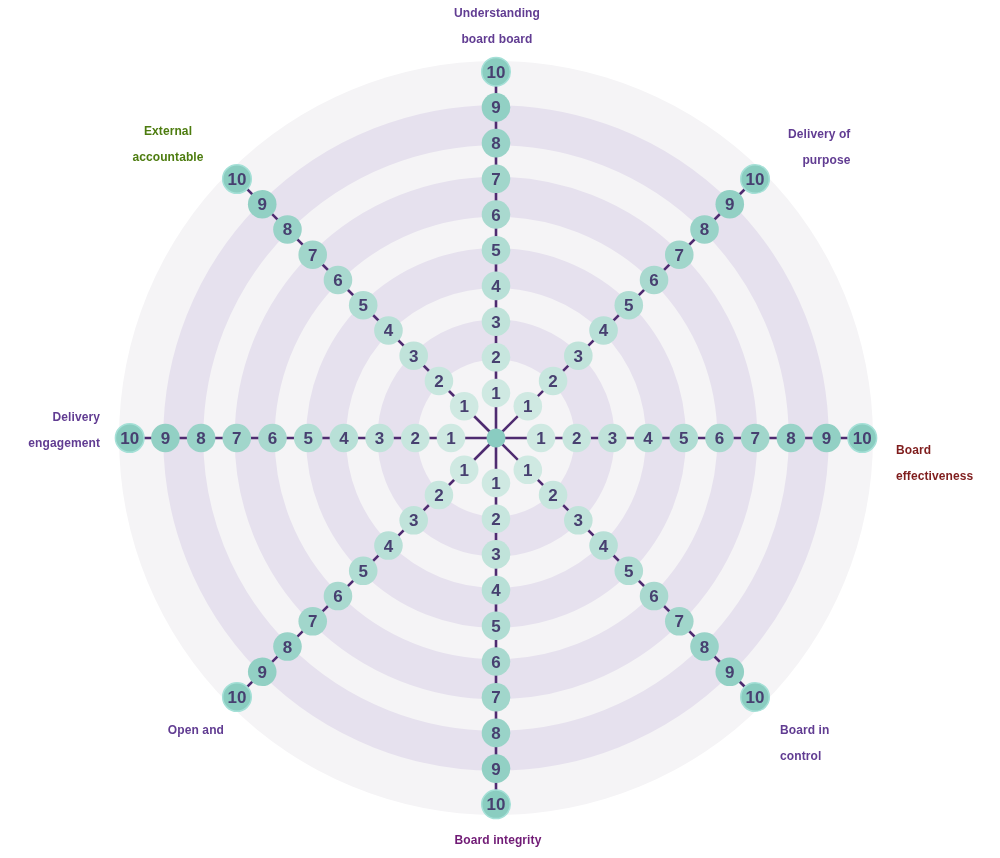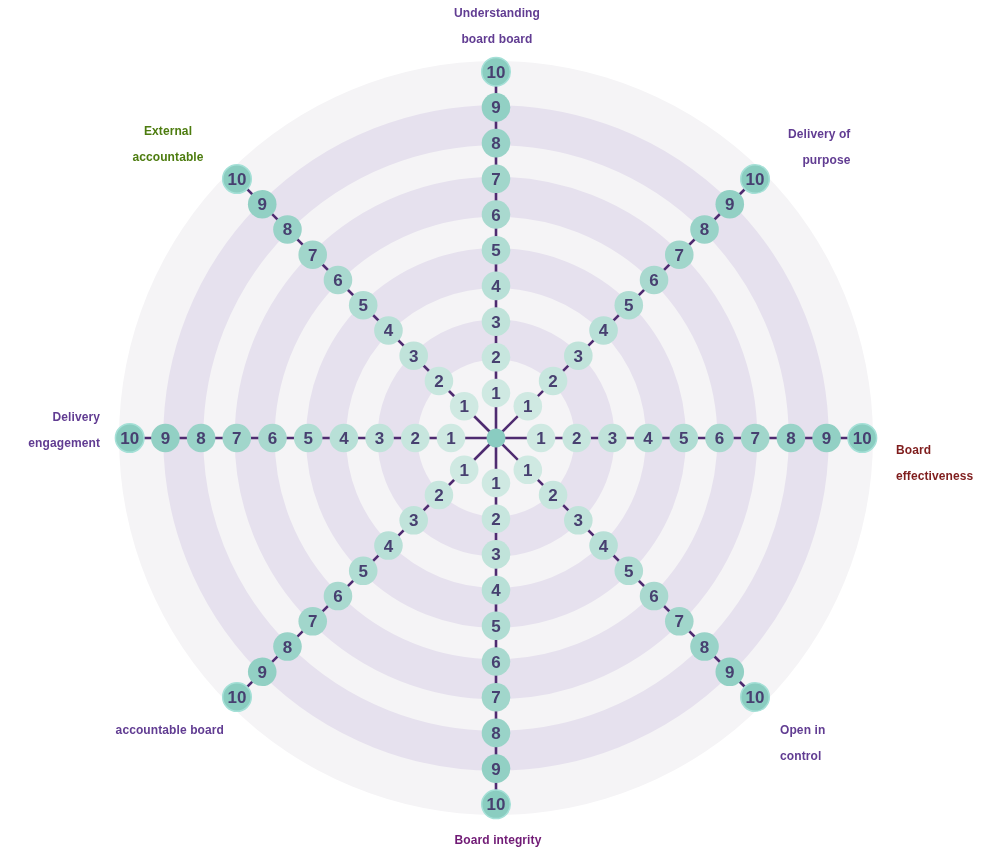--- a/index.html
+++ b/index.html
@@ -389,28 +389,28 @@
       </div>
       <div class="axis-label" style="color: rgb(97, 60, 146); top: 121px; left: 788px; text-align: right;">
         <span>Delivery of</span>
         <span>purpose</span>
       </div>
       <div class="axis-label" style="color: #7f1d1d; top: 409px; left: 896px; text-align: left; margin-top: 28px;">
         <span>Board</span>
         <span>effectiveness</span>
       </div>
       <div class="axis-label" style="color: rgb(97, 60, 146); top: 717px; left: 780px; text-align: left;">
-        <span>Open in</span>
+        <span>Board in</span>
         <span>control</span>
       </div>
       <div class="axis-label" style="color: #701a75; top: 827px; left: 498px; transform: translateX(-50%); text-align: center;">
         <span>Board integrity</span>
       </div>
       <div class="axis-label" style="color: rgb(97, 60, 146); top: 717px; right: 776px; text-align: right;">
-        <span>accountable board</span>
+        <span>Open and</span>
       </div>
       <div class="axis-label" style="color: rgb(97, 60, 146); top: 404px; right: 900px; text-align: right;">
         <span>Delivery</span>
         <span>engagement</span>
       </div>
       <div class="axis-label" style="color: #4d7c0f; top: 118px; left: 168px; transform: translateX(-50%); text-align: center;">
         <span>External</span>
         <span>accountable</span>
       </div>
     </div>

